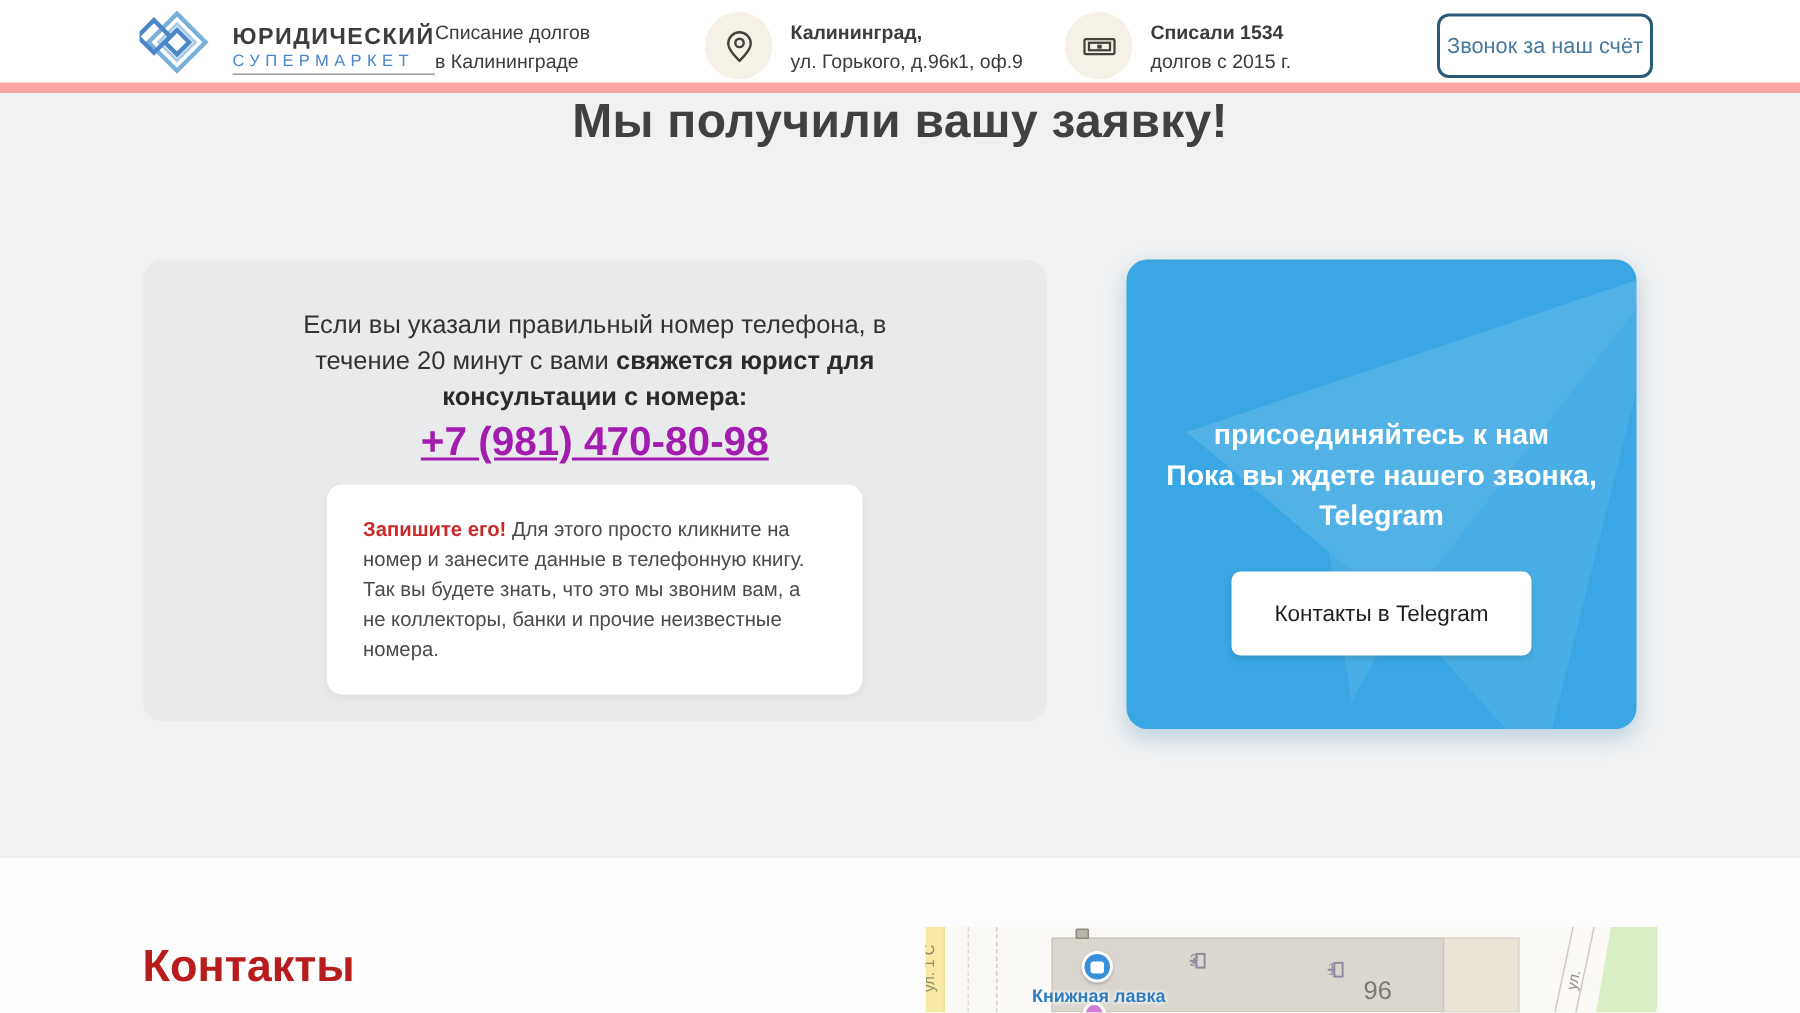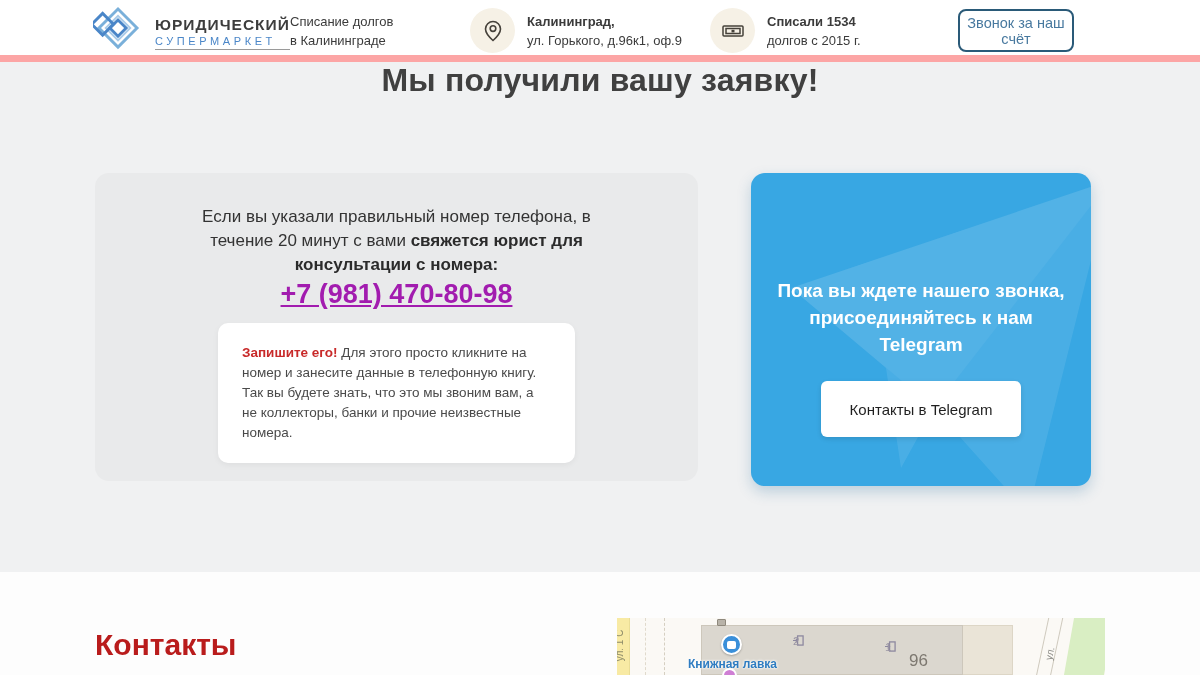--- a/index.html
+++ b/index.html
@@ -13,21 +13,21 @@
   .logo-text { margin-left:12px; padding-top:4px; }
   .logo-line1 { font-size:15.5px; font-weight:bold; color:#3d3d3d; letter-spacing:1px; }
   .logo-line2 { font-size:11px; color:#4a86c8; letter-spacing:3.6px; border-bottom:1px solid #9a9a9a; padding-bottom:2px; margin-top:1px; }
   .tagline { position:absolute; left:290px; top:12px; font-size:13px; color:#3b3b3b; line-height:19px; }
   .h-item { position:absolute; top:8px; display:flex; align-items:center; }
   .h-item.loc { left:470px; }
   .h-item.stat { left:710px; }
   .icon-circle { width:45px; height:45px; border-radius:50%; background:#f6f1e6; display:flex; align-items:center; justify-content:center; flex:0 0 auto; }
   .h-text { margin-left:12px; font-size:13px; color:#3b3b3b; line-height:19px; }
   .h-text .b { font-weight:bold; }
-  .call-btn { position:absolute; left:958px; top:9px; width:116px; height:43px; background:#fff; border:2px solid #2a5a78; border-radius:8px; color:#48799f; font-size:14.5px; font-family:inherit; cursor:pointer; }
+  .call-btn { position:absolute; left:958px; top:9px; width:144px; height:43px; background:#fff; border:2px solid #2a5a78; border-radius:8px; color:#48799f; font-size:14.5px; font-family:inherit; cursor:pointer; }
 
   
   .hero { position:relative; width:1200px; height:510px; background:#f0f1f2; }
   .hero h1 { text-align:center; font-size:32px; color:#404040; letter-spacing:.2px; }
 
   .info-card { position:absolute; left:95px; top:111px; width:603px; height:308px; background:#e9eaeb; border-radius:14px; }
   .info-text { margin:32px auto 0; width:392px; text-align:center; font-size:17px; line-height:24px; color:#333; }
   .info-text b { color:#2b2b2b; }
   .phone-link { display:block; text-align:center; margin-top:2px; font-size:27px; font-weight:bold; color:#a21caf; text-decoration:underline; cursor:pointer; }
   .note-card { margin:13px auto 0; width:357px; background:#ffffff; border-radius:10px; padding:20px 24px; font-size:13.5px; line-height:20px; color:#4a4a4a; box-shadow:0 2px 6px rgba(0,0,0,.05); }
@@ -131,22 +131,22 @@
       <span>Для этого просто кликните на номер и занесите данные в телефонную книгу. Так вы будете знать, что это мы звоним вам, а не коллекторы, банки и прочие неизвестные номера.</span>
     </div>
   </div>
 
   <div class="tg-card">
     <svg class="tg-plane" viewBox="0 0 360 360">
       <path d="M25 120 L345 12 L262 345 L168 240 L135 300 L120 200 Z" fill="#ffffff" opacity="0.09"></path>
       <path d="M25 120 L345 12 L168 240 Z" fill="#ffffff" opacity="0.05"></path>
     </svg>
     <div class="tg-text">
+      <div>присоединяйтесь к нам</div>
       <div>Пока вы ждете нашего звонка,</div>
-      <div>присоединяйтесь к нам</div>
       <div>Telegram</div>
     </div>
     <button class="tg-btn">Контакты в Telegram</button>
   </div>
 </div>
 
 <div class="contacts">
   <h2>Контакты</h2>
 
   <div class="map">

